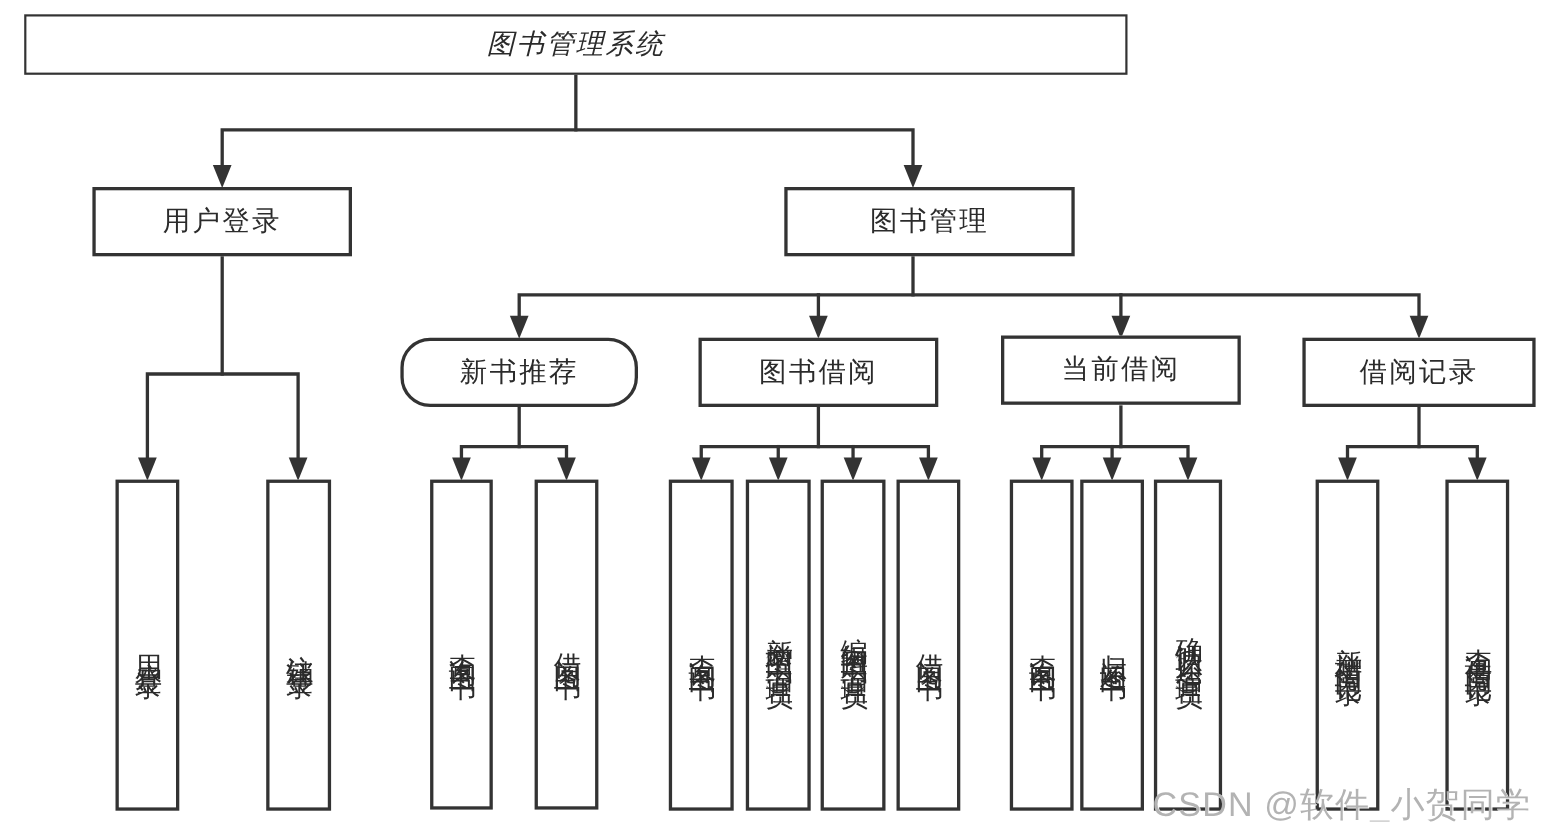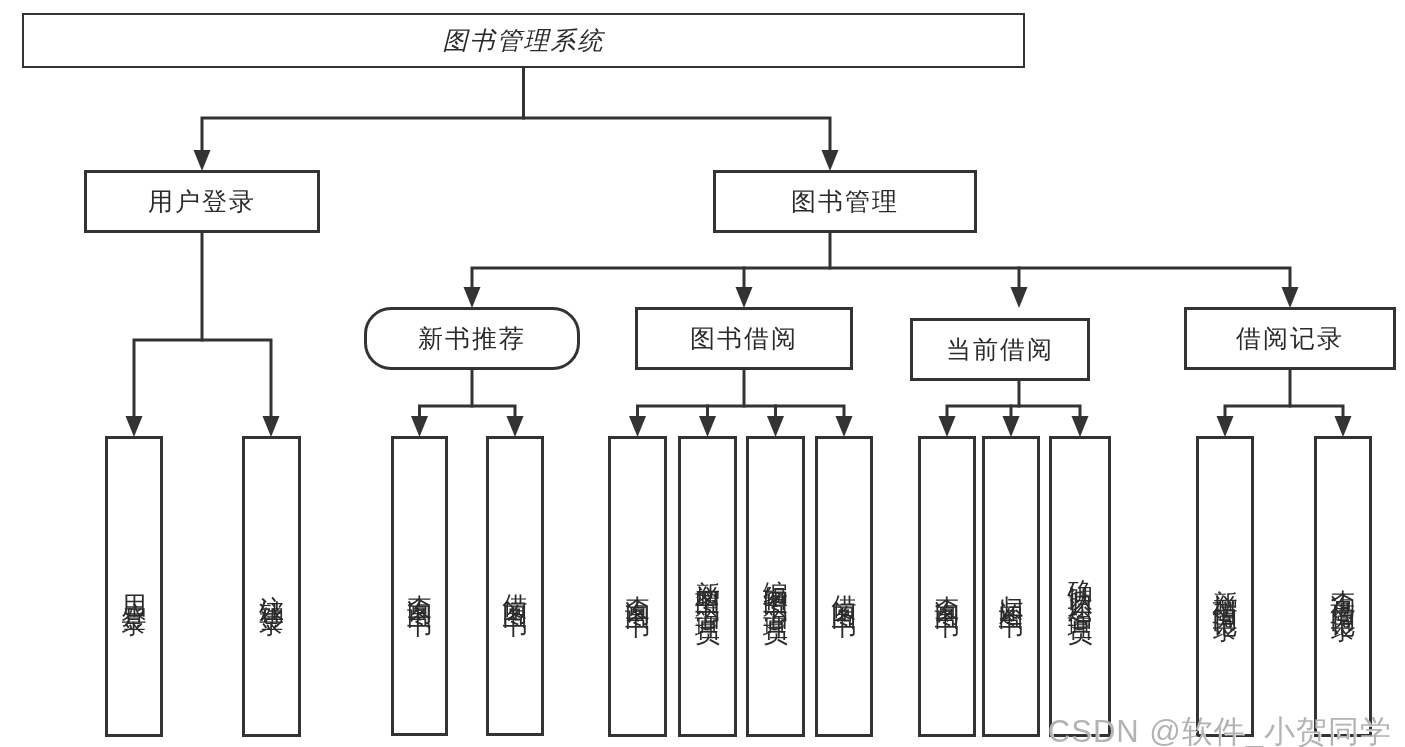--- a/index.html
+++ b/index.html
@@ -111,21 +111,21 @@
     <polygon points="1334.5,416 1351.5,416 1343,437"></polygon>
   </svg>
 
   <div class="node root" style="left:22px; top:13px; width:1003px; height:55px;font-style:italic;">图书管理系统</div>
 
   <div class="node" style="left:84px; top:170px; width:236px; height:63px;">用户登录</div>
   <div class="node" style="left:713px; top:170px; width:264px; height:63px;">图书管理</div>
 
   <div class="node" style="left:364px; top:307px; width:216px; height:63px;border-radius:27px;">新书推荐</div>
   <div class="node" style="left:635px; top:307px; width:218px; height:63px;">图书借阅</div>
-  <div class="node" style="left:910px; top:318px; width:180px; height:63px;">当前借阅</div>
+  <div class="node" style="left:910px; top:305px; width:218px; height:63px;">当前借阅</div>
   <div class="node" style="left:1184px; top:307px; width:212px; height:63px;">借阅记录</div>
 
   <div class="node v" style="left:105px; top:436px; width:58px; height:301px;">用户登录</div>
   <div class="node v" style="left:242px; top:436px; width:59px; height:301px;">注销登录</div>
 
   <div class="node v" style="left:391px; top:436px; width:57px; height:300px;">查询图书</div>
   <div class="node v" style="left:486px; top:436px; width:58px; height:300px;">借阅图书</div>
 
   <div class="node v" style="left:608px; top:436px; width:59px; height:301px;">查询图书</div>
   <div class="node v" style="left:678px; top:436px; width:59px; height:301px;">新增图书（管理员）</div>

